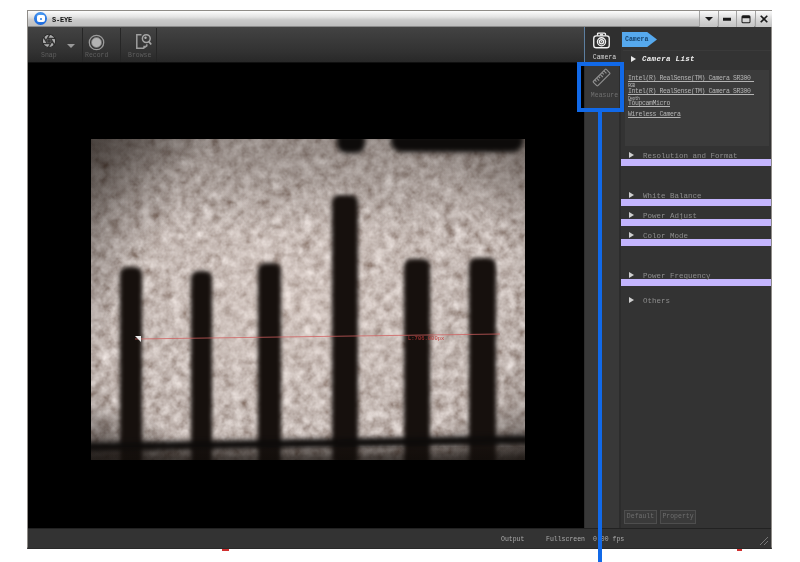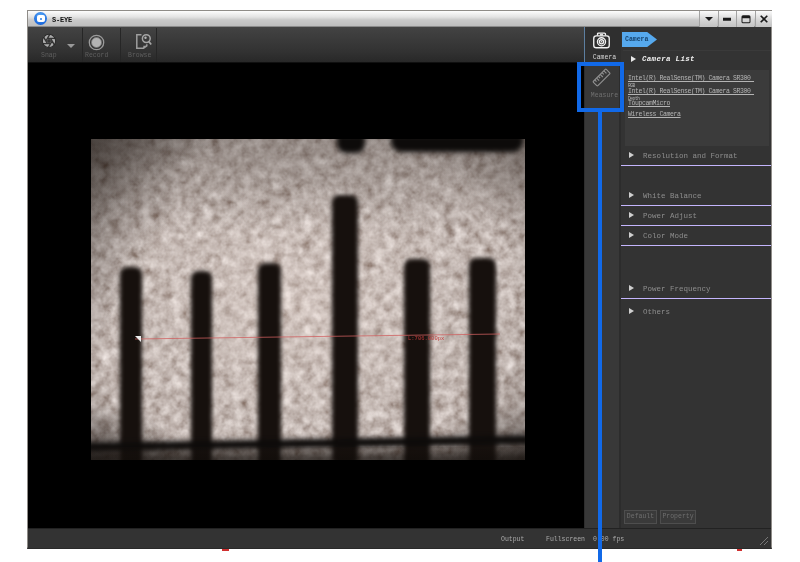--- a/index.html
+++ b/index.html
@@ -47,21 +47,21 @@
   #status { left:0; top:517px; width:743px; height:20px; background:#333;
     border-top:1px solid #222; font-size:6.5px; color:#ababab; }
 
   
   #photo { left:63px; top:128px; width:434px; height:321px; background:#b9aca4; overflow:hidden; }
   .bar { position:absolute; background:#16100d; filter:blur(2.2px); border-radius:7px; }
   .blob { position:absolute; background:#0d0b0a; filter:blur(2.5px); }
 
   
   .sect { position:absolute; left:593px; width:150px; height:20px;
-    border-bottom:1px solid #c4b5fd; color:#8d8d8d; font-size:7.5px; }
+    border-bottom:7px solid #c4b5fd; color:#8d8d8d; font-size:7.5px; }
   .tri { position:absolute; width:0; height:0; border-left:5px solid #cfcfcf;
     border-top:3.5px solid transparent; border-bottom:3.5px solid transparent; }
   .link { position:absolute; left:600px; color:#b4b4b4; font-size:6.5px;
     text-decoration:underline; white-space:nowrap; letter-spacing:-0.4px; }
 
   .pbtn { position:absolute; top:499px; height:14px; background:#3a3a3a;
     border:1px solid #4e4e4e; color:#6e6e6e; font-size:6.5px; text-align:center;
     line-height:12px; }
 
   
@@ -217,25 +217,25 @@
         <span style="position:absolute;left:22px;top:6px;">White Balance</span>
       </div>
     <div class="sect" style="top:195px;">
         <span class="tri" style="left:8px;top:6px;"></span>
         <span style="position:absolute;left:22px;top:6px;">Power Adjust</span>
       </div>
     <div class="sect" style="top:215px;">
         <span class="tri" style="left:8px;top:6px;"></span>
         <span style="position:absolute;left:22px;top:6px;">Color Mode</span>
       </div>
-    <div class="sect" style="top:255px;margin-top:13px;">
+    <div class="sect" style="top:255px;">
         <span class="tri" style="left:8px;top:6px;"></span>
         <span style="position:absolute;left:22px;top:6px;">Power Frequency</span>
       </div>
-    <div class="sect" style="top:291px;border-bottom:none;">
+    <div class="sect" style="top:280px;border-bottom:none;">
         <span class="tri" style="left:8px;top:6px;"></span>
         <span style="position:absolute;left:22px;top:6px;">Others</span>
       </div>
 
     <div class="pbtn" style="left:596px;width:33px;">Default</div>
     <div class="pbtn" style="left:632px;width:36px;">Property</div>
 
     <div id="status" class="abs">
       <span class="abs" style="left:473px;top:7px;">Output</span>
       <span class="abs" style="left:518px;top:7px;">Fullscreen</span>

